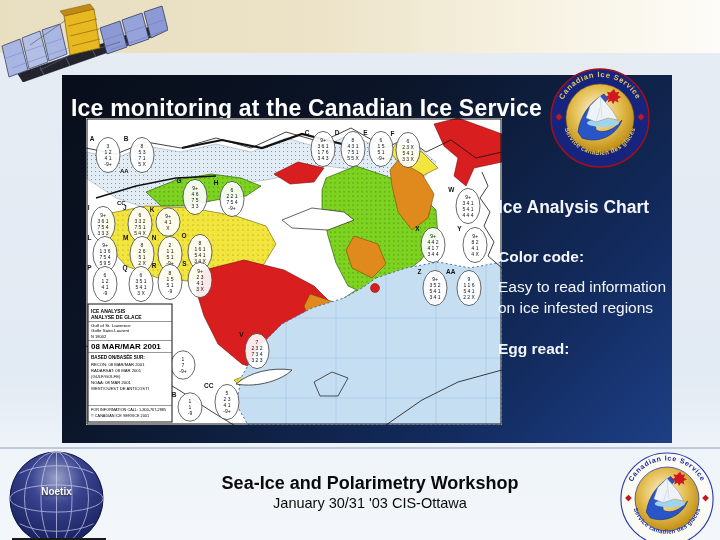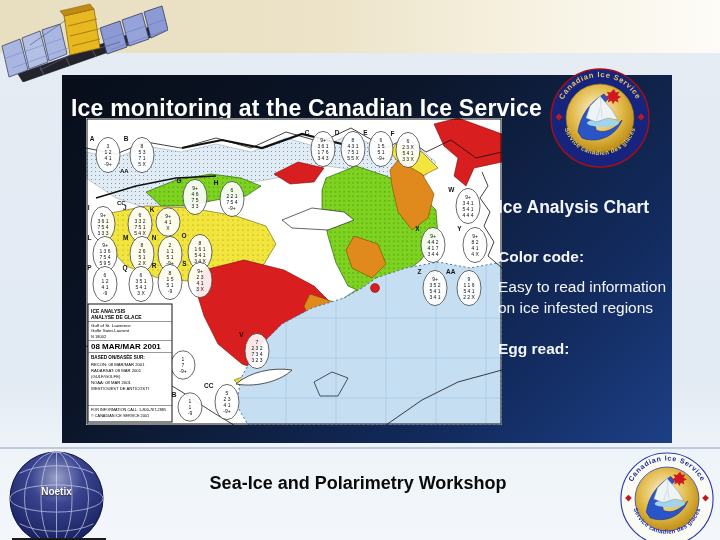--- a/index.html
+++ b/index.html
@@ -21,21 +21,21 @@
   .rp-label{font-size:15.5px;font-weight:700;margin:10px 0 2px 0;}
   .rp-text{font-size:15.5px;line-height:20.5px;margin:11px 0 22px 0;}
   
   .footer{position:absolute;left:0;top:447px;width:720px;height:93px;
           border-top:2px solid #bccadb;}
   .noetix{position:absolute;left:8px;top:1px;width:97px;height:97px;}
   .noetix-text{position:absolute;left:0;top:32px;width:97px;text-align:center;color:#fff;
                font-weight:700;font-size:10px;line-height:19px;
                text-shadow:0 1px 2px rgba(0,0,0,.7);}
   .noetix-underline{position:absolute;left:4px;top:88px;width:94px;height:2px;background:#1a1a1a;}
-  .f-center{position:absolute;left:108px;top:24px;width:500px;text-align:center;color:#0b0b0b;}
+  .f-center{position:absolute;left:120px;top:24px;width:500px;text-align:center;color:#0b0b0b;}
   .f-title{font-size:18px;font-weight:700;}
   .f-date{font-size:14.5px;margin-top:1px;}
   .cis-logo-bot{position:absolute;left:620px;top:3px;width:94px;height:94px;}
   svg text{font-family:"Liberation Sans",sans-serif;}
 </style>
 </head>
 <body>
 
 <div class="slide">
 
@@ -448,20 +448,21 @@
         </g>
       </svg>
       <div class="noetix-text">
         <div>Noetix</div>
       </div>
       <div class="noetix-underline"></div>
     </div>
 
     <div class="f-center">
       <div class="f-title">Sea-Ice and Polarimetry Workshop</div>
+      <div class="f-date">January  30/31 '03  CIS-Ottawa</div>
     </div>
 
     <div class="cis-logo-bot">
       <svg width="94" height="94" viewBox="0 0 100 100">
         <defs>
           <radialGradient id="goldB" cx="45%" cy="40%" r="65%">
             <stop offset="0%" stop-color="#fdf6d8"></stop>
               <stop offset="55%" stop-color="#e3bc4e"></stop>
               <stop offset="100%" stop-color="#b8860b"></stop>
           </radialGradient>

